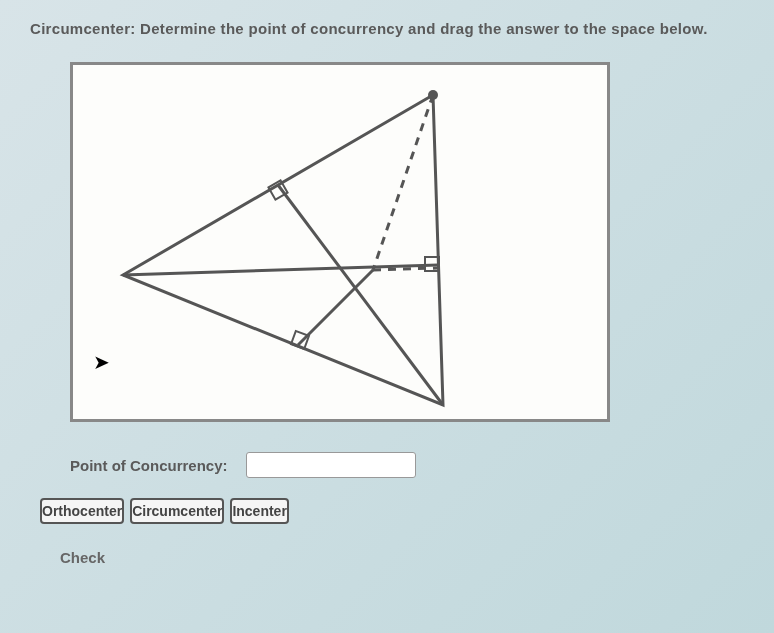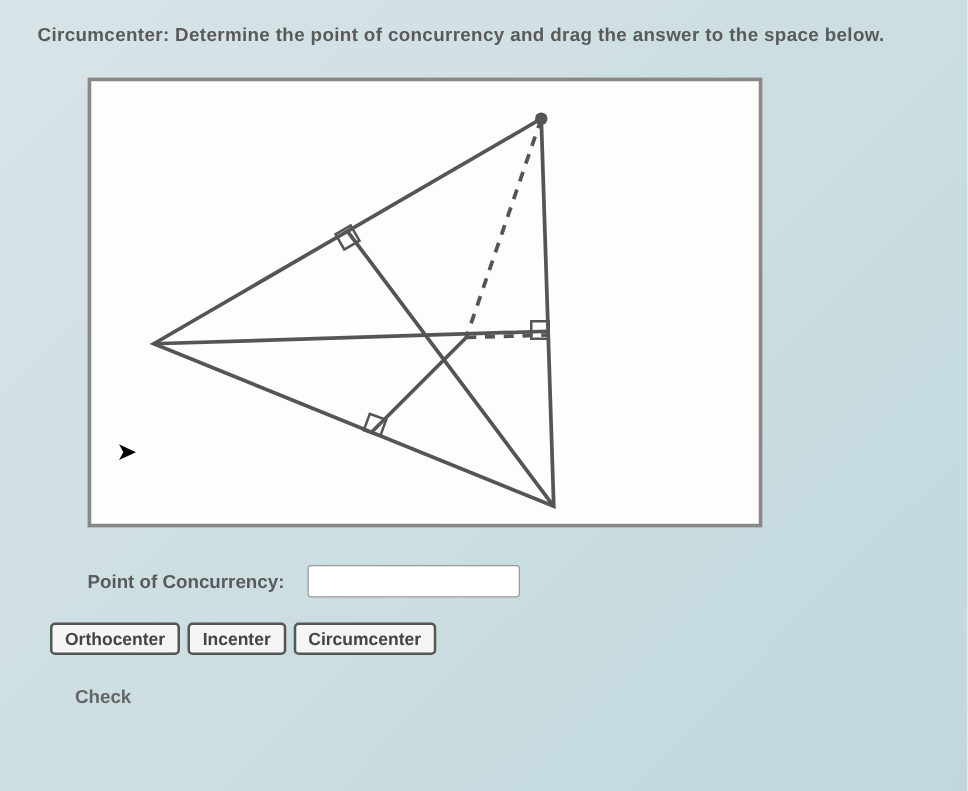--- a/index.html
+++ b/index.html
@@ -49,21 +49,21 @@
   .options-row {
     margin-left: 10px;
     display: flex;
     gap: 6px;
     margin-bottom: 25px;
   }
   .chip {
     border: 2px solid #555;
     background: #f5f5f5;
     color: #444;
-    padding: 3px 10px;
+    padding: 3px 0;
     border-radius: 4px;
     font-size: 14px;
     font-weight: bold;
     cursor: grab;
   }
   .check-btn {
     margin-left: 30px;
     color: #666;
     font-weight: bold;
     font-size: 15px;
@@ -110,20 +110,20 @@
   <span class="cursor-arrow">➤</span>
 </div>
 
 <div class="answer-row">
   <span class="answer-label">Point of Concurrency:</span>
   <div class="drop-zone"></div>
 </div>
 
 <div class="options-row">
   <div class="chip">Orthocenter</div>
+  <div class="chip">Circumcenter</div>
   <div class="chip">Incenter</div>
-  <div class="chip">Circumcenter</div>
 </div>
 
 <button class="check-btn">Check</button>
 
 
 
 
 </body></html>

